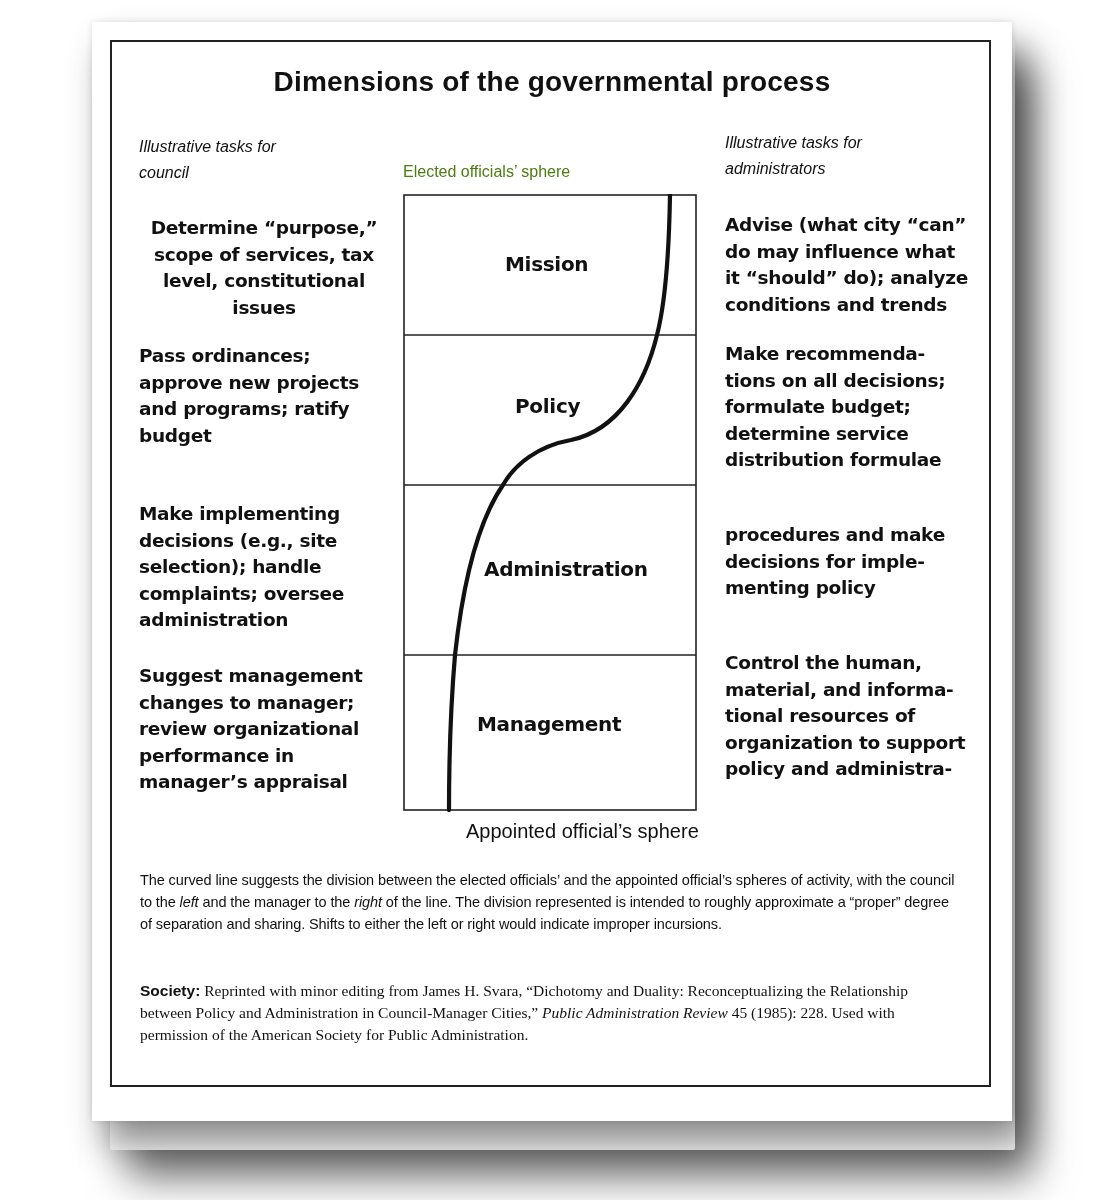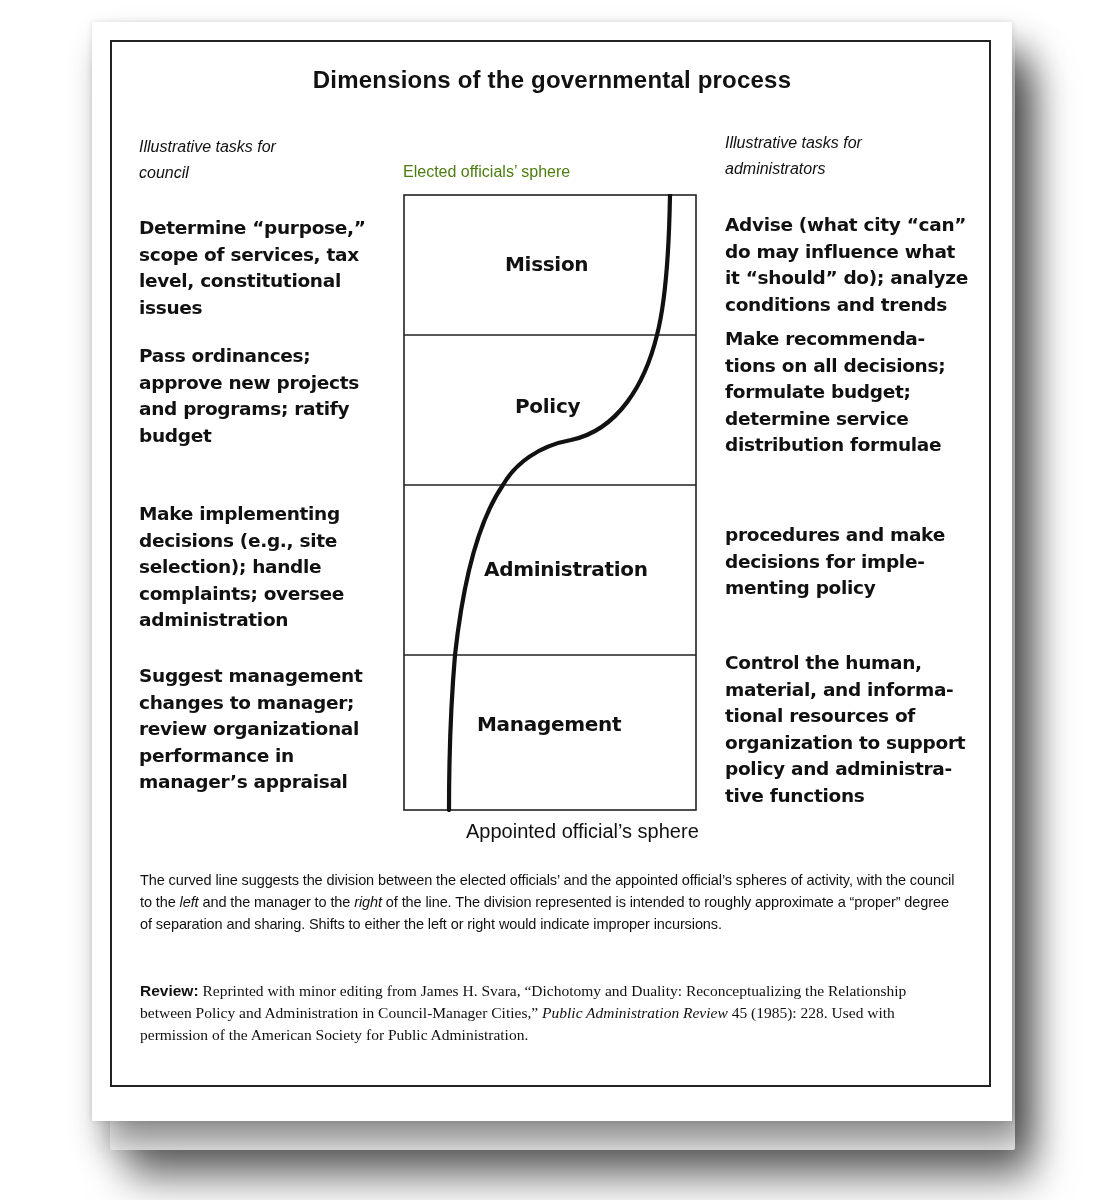--- a/index.html
+++ b/index.html
@@ -18,21 +18,21 @@
     position:absolute; left:92px; top:22px; width:920px; height:1099px;
     background:#fff;
     box-shadow: 0 0 6px rgba(0,0,0,0.12), 14px 24px 34px rgba(0,0,0,0.45);
   }
   .frame {
     position:absolute; left:18px; top:18px; width:877px; height:1043px;
     border:2px solid #222; border-top-width:2px;
   }
   .title {
     position:absolute; left:0; right:0; top:44px; text-align:center;
-    font-size:24px; font-weight:bold; letter-spacing:0.2px; color:#111;
+    font-size:28px; font-weight:bold; letter-spacing:0.2px; color:#111;
   }
   .col-head {
     position:absolute; font-style:italic; font-size:16px; line-height:26px; color:#111;
   }
   .col-head.left { left:47px; top:112px; width:240px; }
   .col-head.right { left:633px; top:108px; width:240px; }
   .sphere-top {
     position:absolute; left:311px; top:141px; font-size:16px; color:#4d7c0f;
   }
   .sphere-bottom {
@@ -75,21 +75,21 @@
     <div>council</div>
   </div>
   <div class="col-head right">
     <div>Illustrative tasks for</div>
     <div>administrators</div>
   </div>
 
   <div class="sphere-top">Elected officials’ sphere</div>
   <div class="sphere-bottom">Appointed official’s sphere</div>
 
-  <div class="task l" style="top:193px;">
+  <div class="task l" style="top:193px;text-align:center;">
     <div>Determine “purpose,”</div>
     <div>scope of services, tax</div>
     <div>level, constitutional</div>
     <div>issues</div>
   </div>
   <div class="task l" style="top:321px;">
     <div>Pass ordinances;</div>
     <div>approve new projects</div>
     <div>and programs; ratify</div>
     <div>budget</div>
@@ -108,51 +108,50 @@
     <div>performance in</div>
     <div>manager’s appraisal</div>
   </div>
 
   <div class="task r" style="top:190px;">
     <div>Advise (what city “can”</div>
     <div>do may influence what</div>
     <div>it “should” do); analyze</div>
     <div>conditions and trends</div>
   </div>
-  <div class="task r" style="top:304px;">
+  <div class="task r" style="top:319px;">
     <div>Make recommenda-</div>
     <div>tions on all decisions;</div>
     <div>formulate budget;</div>
     <div>determine service</div>
     <div>distribution formulae</div>
   </div>
   <div class="task r" style="top:500px;">
     <div>procedures and make</div>
     <div>decisions for imple-</div>
     <div>menting policy</div>
   </div>
   <div class="task r" style="top:628px;">
     <div>Control the human,</div>
     <div>material, and informa-</div>
     <div>tional resources of</div>
     <div>organization to support</div>
     <div>policy and administra-</div>
-    <div>tive functions</div>
   </div>
 
   <div class="diagram">
     <svg width="294" height="618" viewBox="0 0 294 618">
       <rect x="1" y="1" width="292" height="615" fill="none" stroke="#222" stroke-width="1.6"></rect>
       <line x1="1" y1="141" x2="293" y2="141" stroke="#222" stroke-width="1.4"></line>
       <line x1="1" y1="291" x2="293" y2="291" stroke="#222" stroke-width="1.4"></line>
       <line x1="1" y1="461" x2="293" y2="461" stroke="#222" stroke-width="1.4"></line>
       <path d="M 267 1 C 266 60, 262 110, 254 141 C 242 190, 215 236, 168 246 C 135 252, 112 270, 100 291 C 80 320, 62 370, 52 461 C 47 520, 46 580, 46 616" fill="none" stroke="#111" stroke-width="4.2" stroke-linecap="round"></path>
     </svg>
     <div class="zone-label" style="left:102px; top:58px;">Mission</div>
     <div class="zone-label" style="left:112px; top:200px;">Policy</div>
     <div class="zone-label" style="left:81px; top:363px;">Administration</div>
     <div class="zone-label" style="left:74px; top:518px;">Management</div>
   </div>
 
   <div class="caption"><span>The curved line suggests the division between the elected officials’ and the appointed official’s spheres of activity, with the council to the </span><i>left</i><span> and the manager to the </span><i>right</i><span> of the line. The division represented is intended to roughly approximate a “proper” degree of separation and sharing. Shifts to either the left or right would indicate improper incursions.</span></div>
 
-  <div class="source"><b>Review:</b><span> Reprinted with minor editing from James H. Svara, “Dichotomy and Duality: Reconceptualizing the Relationship between Policy and Administration in Council-Manager Cities,” </span><i>Public Administration Review</i><span> 45 (1985): 228. Used with permission of the American Society for Public Administration.</span></div>
+  <div class="source"><b>Society:</b><span> Reprinted with minor editing from James H. Svara, “Dichotomy and Duality: Reconceptualizing the Relationship between Policy and Administration in Council-Manager Cities,” </span><i>Public Administration Review</i><span> 45 (1985): 228. Used with permission of the American Society for Public Administration.</span></div>
 </div>
 
 </body></html>

